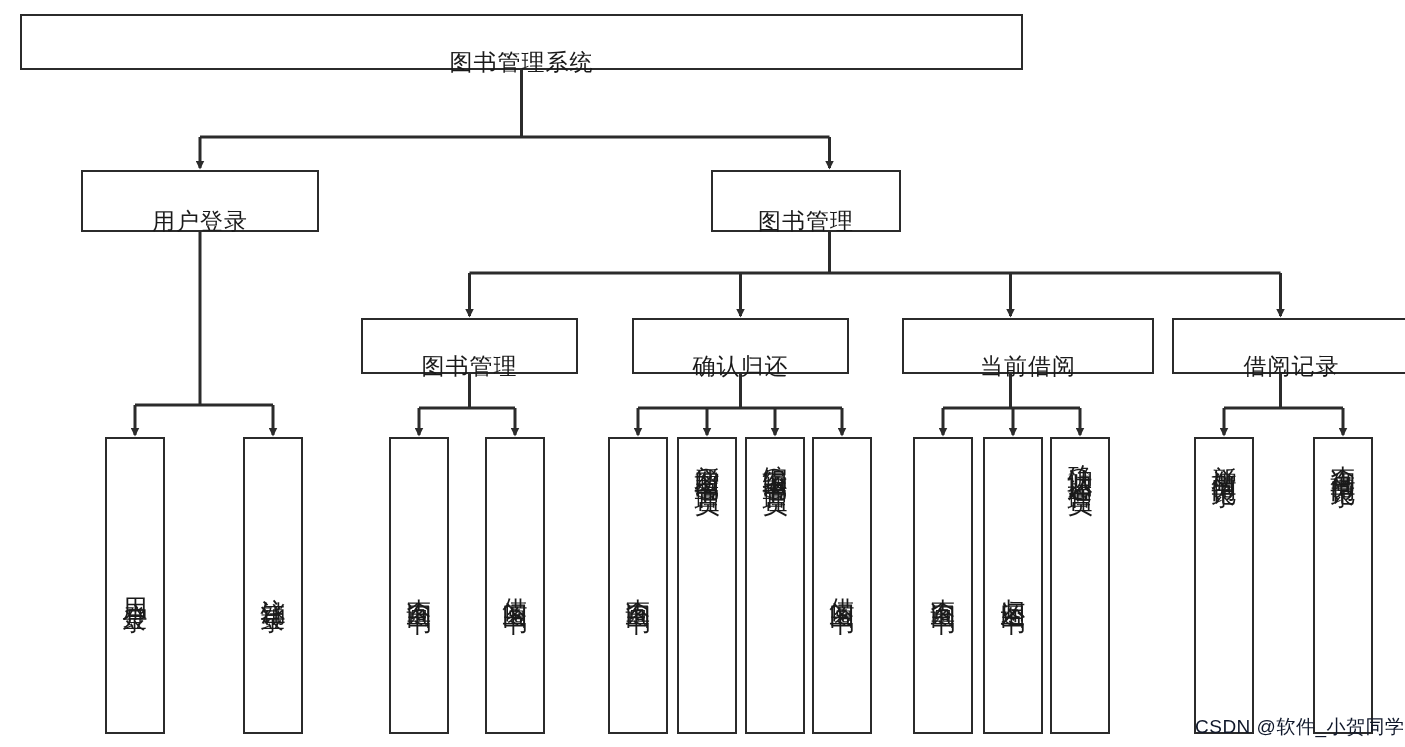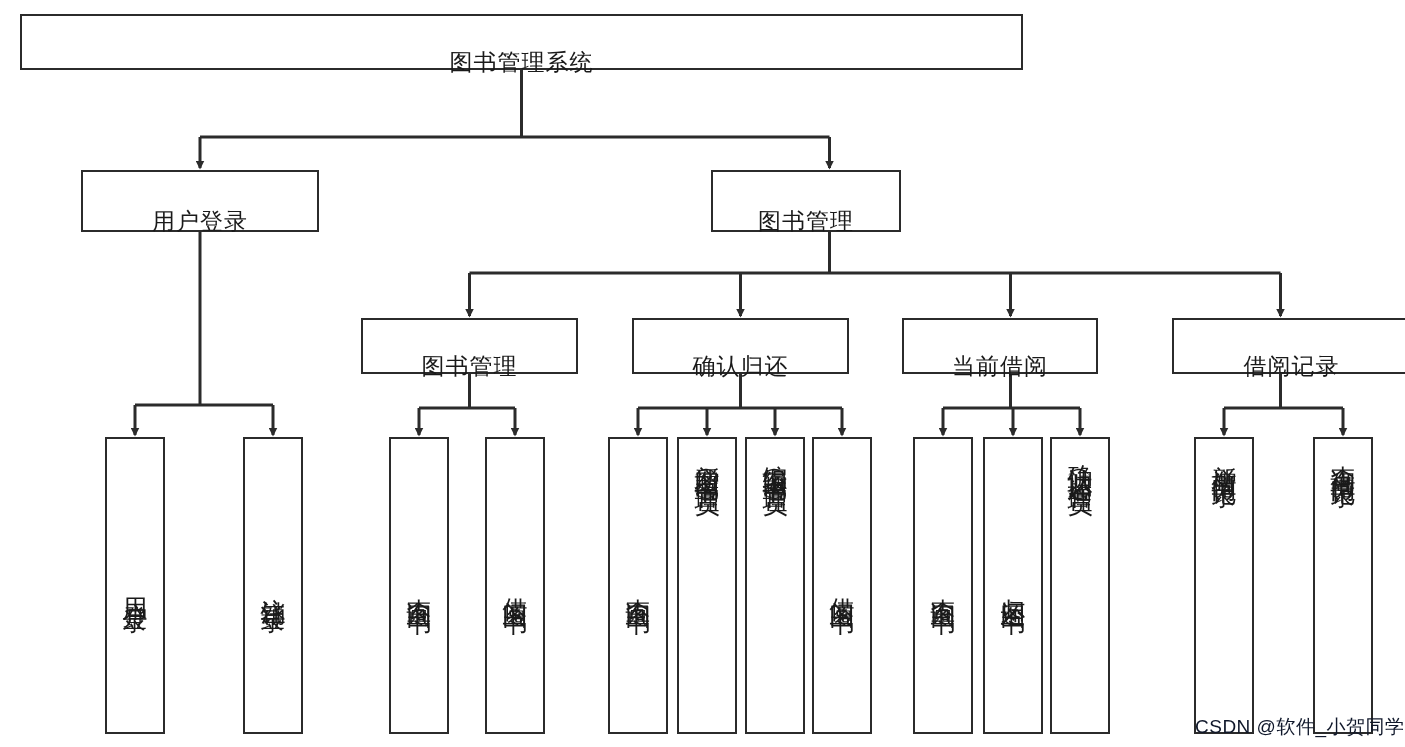--- a/index.html
+++ b/index.html
@@ -132,21 +132,21 @@
       </div>
       <div class="node horiz" style="left: 711px; top: 170px; width: 190px; height: 62px;">
         <span class="label">图书管理</span>
       </div>
       <div class="node horiz" style="left: 361px; top: 318px; width: 217px; height: 56px;">
         <span class="label">图书管理</span>
       </div>
       <div class="node horiz" style="left: 632px; top: 318px; width: 217px; height: 56px;">
         <span class="label">确认归还</span>
       </div>
-      <div class="node horiz" style="left: 902px; top: 318px; width: 196px; height: 56px;">
+      <div class="node horiz" style="left: 902px; top: 318px; width: 252px; height: 56px;">
         <span class="label">当前借阅</span>
       </div>
       <div class="node horiz" style="left: 1172px; top: 318px; width: 239px; height: 56px;">
         <span class="label">借阅记录</span>
       </div>
       <div class="node vert center" style="left: 105px; top: 437px; width: 60px; height: 297px;">
         <span class="label">用户登录</span>
       </div>
       <div class="node vert center" style="left: 243px; top: 437px; width: 60px; height: 297px;">
         <span class="label">注销登录</span>

